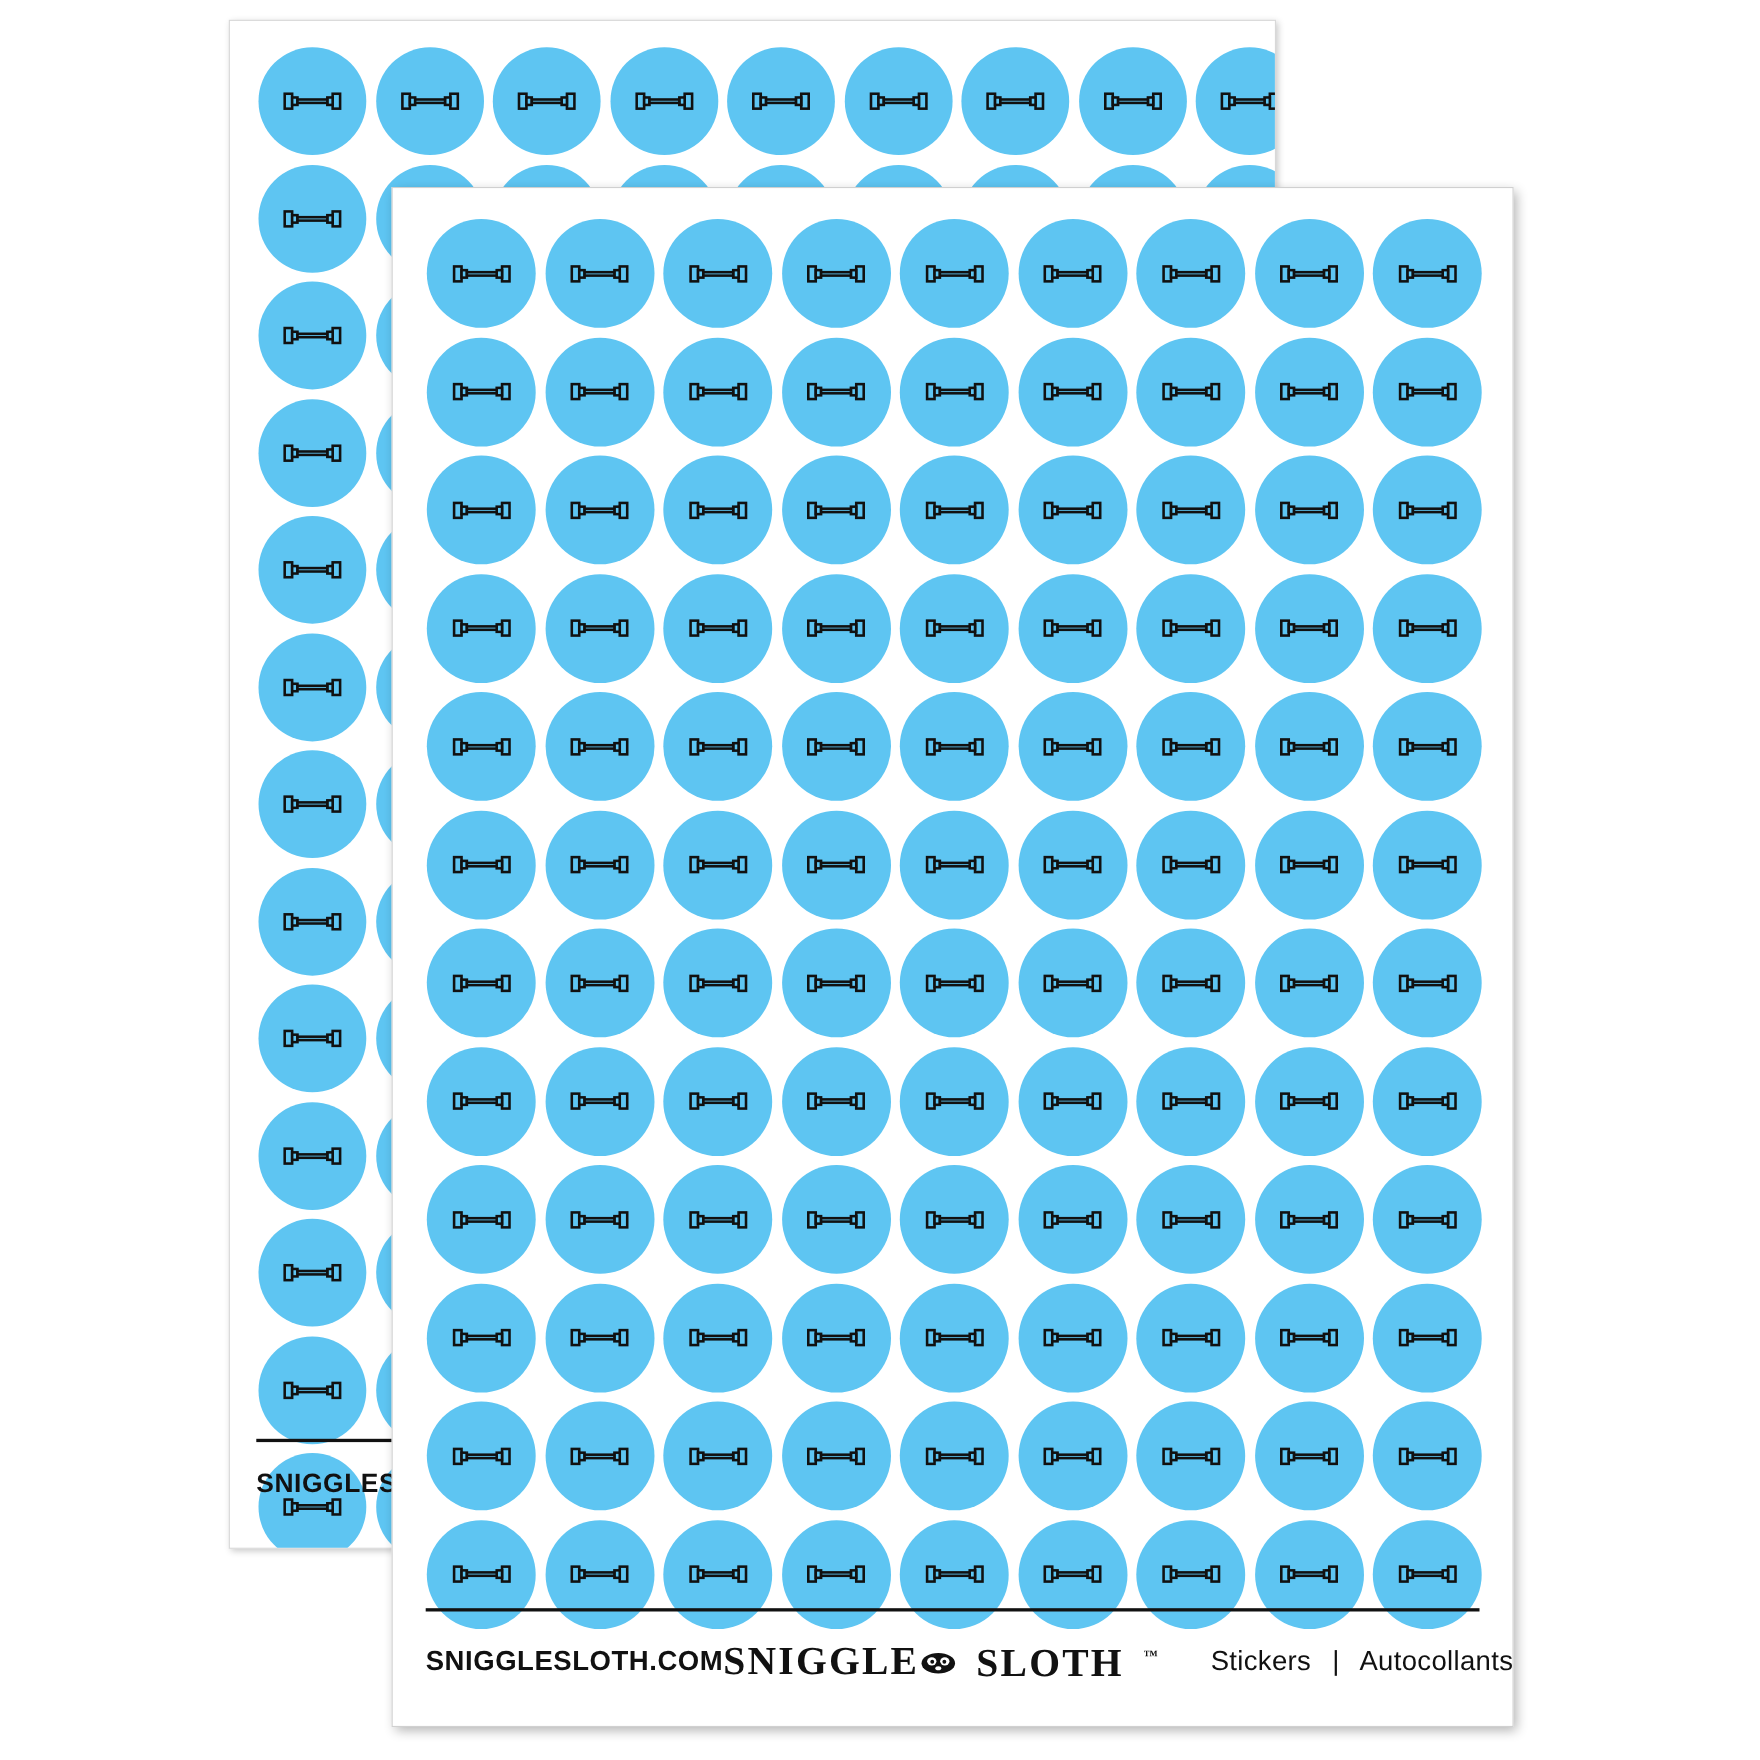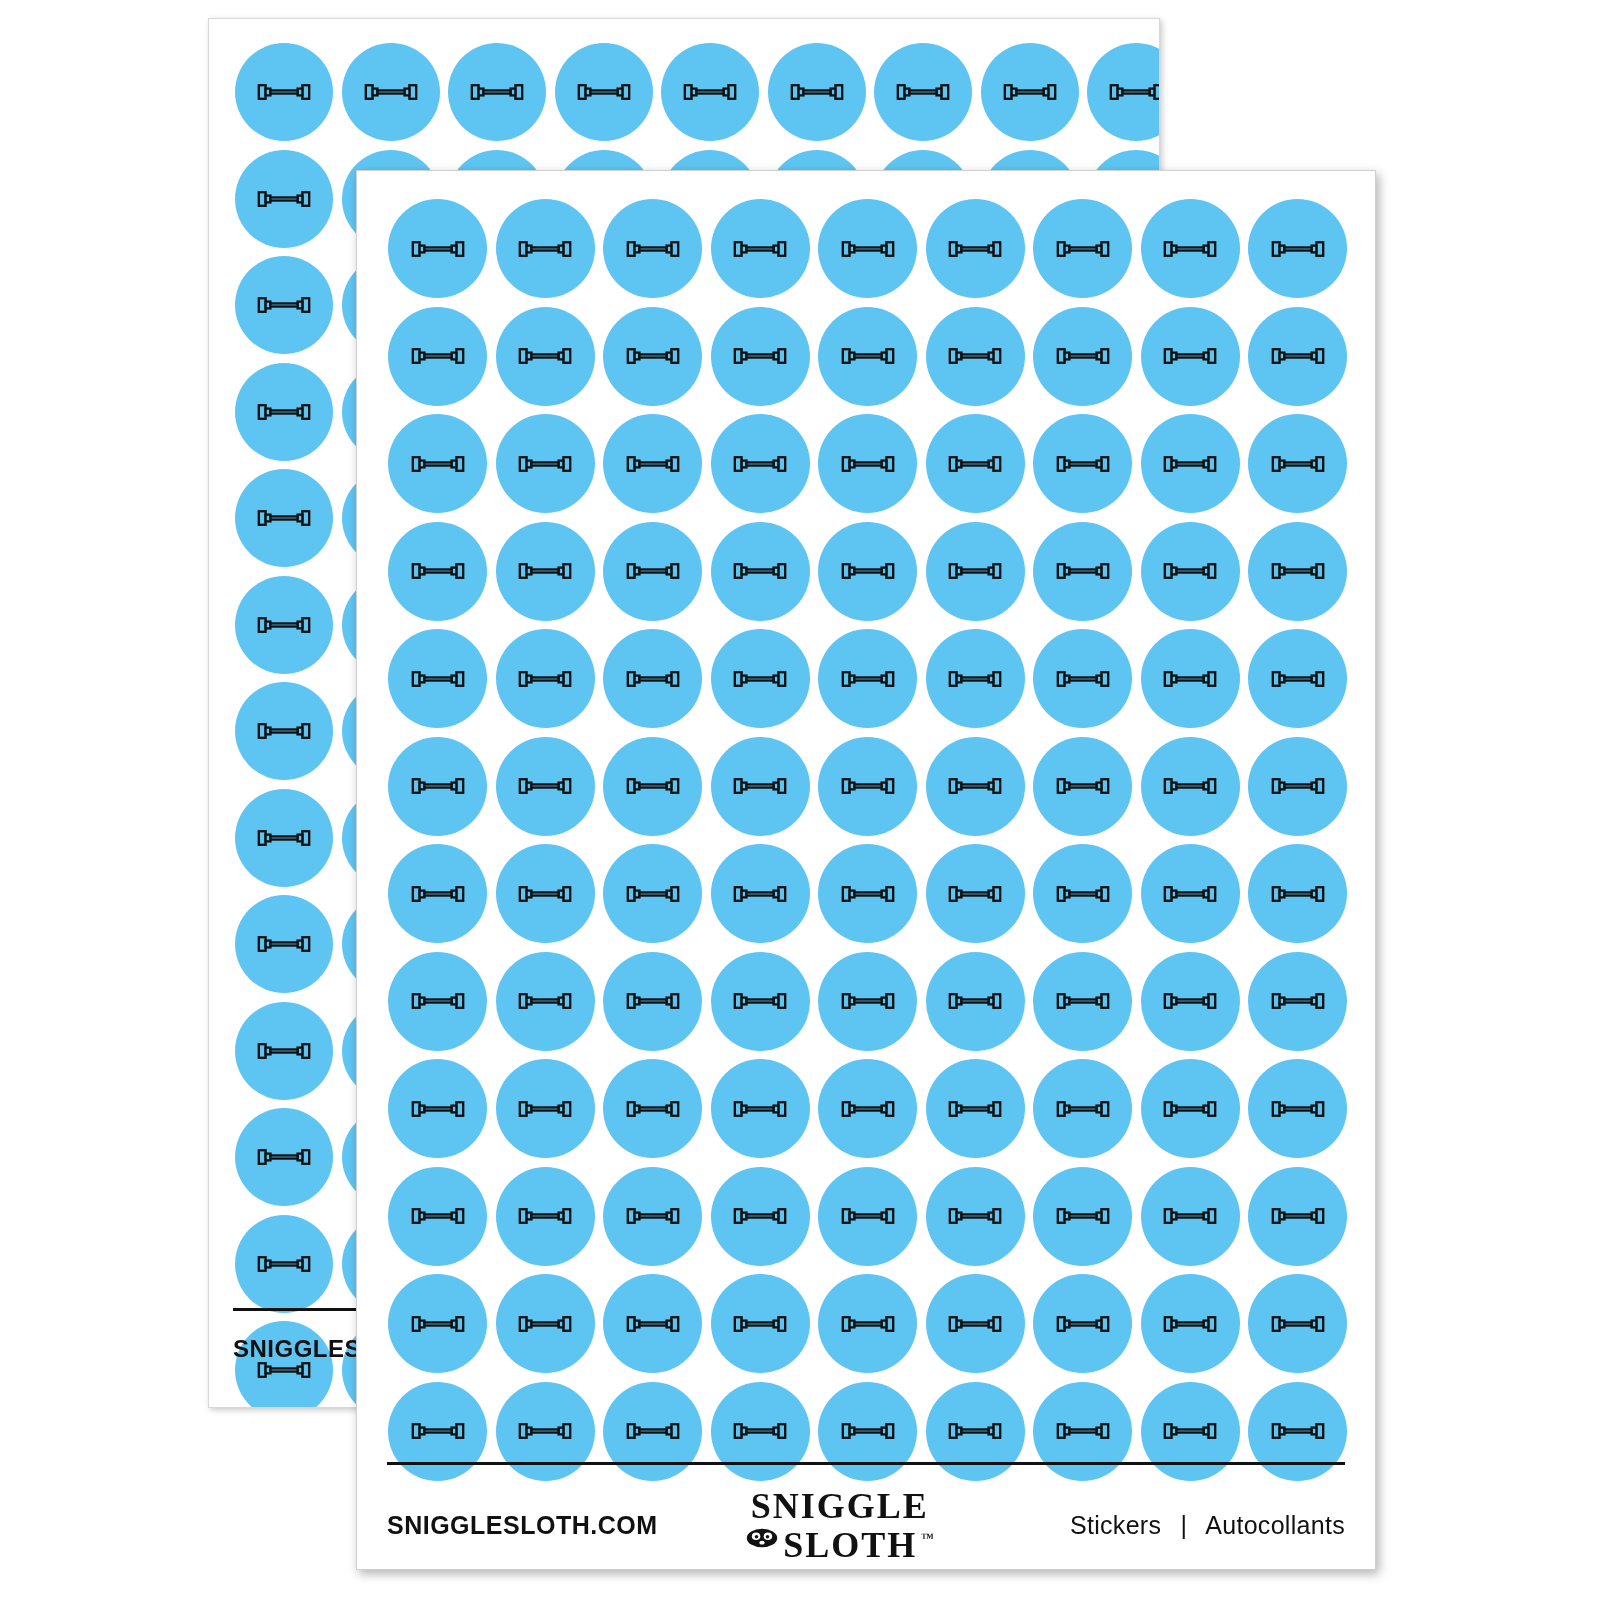--- a/index.html
+++ b/index.html
@@ -108,21 +108,21 @@
     height: 3px;
     background: #111111;
   }
   .sheet-front .footer-rule { bottom: 104px; }
   .sheet-back .footer-rule { bottom: 96px; left: 24px; right: 24px; }
 
   .footer {
     position: absolute;
     left: 30px;
     right: 30px;
-    bottom: 4px;
+    bottom: 19px;
     height: 80px;
     display: flex;
     align-items: center;
     justify-content: space-between;
     color: #111111;
   }
   .sheet-back .footer {
     left: 24px; right: 24px; bottom: 18px;
   }
 
@@ -136,34 +136,34 @@
   .footer-right {
     font-size: 25px;
     letter-spacing: 0.3px;
     white-space: nowrap;
     margin-left: 48px;
   }
   .footer-right .sep { padding: 0 12px; }
 
   .brand {
     display: flex;
-    flex-direction: column;
+    flex-direction: row;
     align-items: center;
     line-height: 1.0;
   }
   .brand-line1 {
     font-family: "Liberation Serif", serif;
     font-size: 36px;
     font-weight: bold;
     letter-spacing: 2px;
   }
   .brand-row2 {
     display: flex;
-    align-items: flex-start;
-    gap: 4px;
+    align-items: center;
+    gap: 18px;
     margin-top: 3px;
   }
   .brand-line2 {
     font-family: "Liberation Serif", serif;
     font-size: 36px;
     font-weight: bold;
     letter-spacing: 2px;
   }
   .brand-tm {
     font-family: "Liberation Serif", serif;

